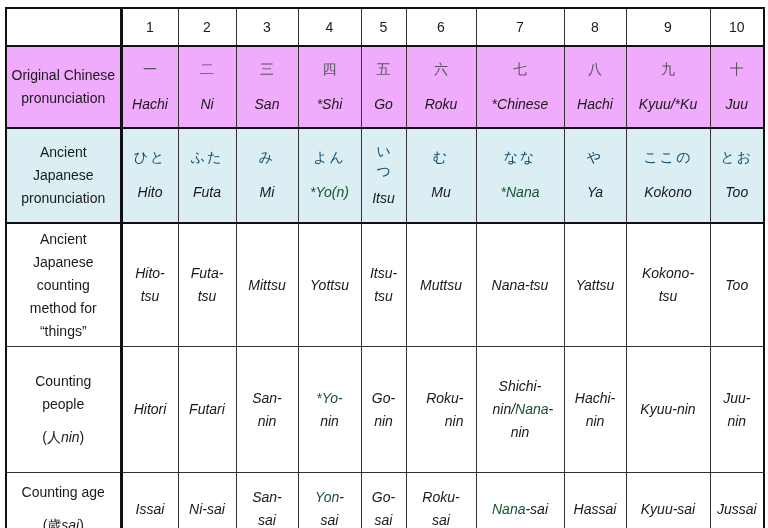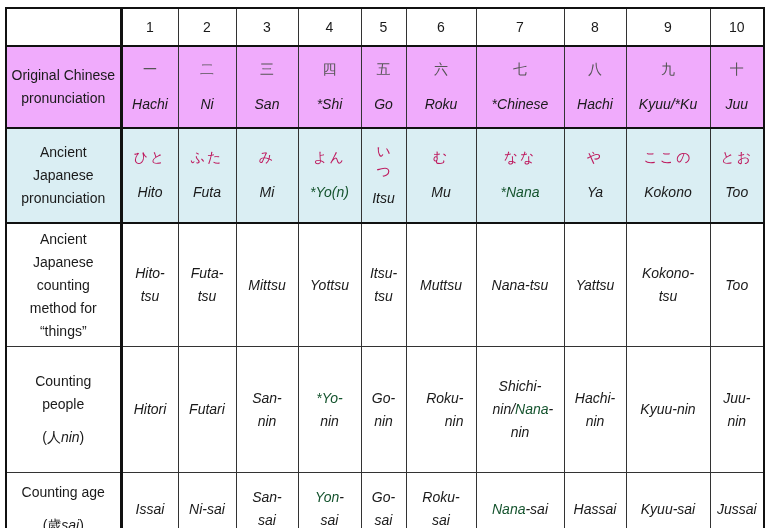--- a/index.html
+++ b/index.html
@@ -25,21 +25,21 @@
     border-right: 3px solid #111;
     font-style: normal;
   }
   tr.header-row th { height: 36px; background: #fff; border-bottom: 2.5px solid #111; }
   tr.row-chinese td { background: #f0abfc; height: 80px; border-bottom: 2.5px solid #111; }
   tr.row-ancient td { background: #daeef3; height: 93px; border-bottom: 2.5px solid #111; }
   tr.row-things td { background: #fff; height: 122px; margin-left: 16px; }
   tr.row-people td { background: #fff; height: 93px; }
   tr.row-age td { background: #fff; height: 72px; margin-top: 24px; }
   .kanji { display: block; font-size: 14px; color: #555; line-height: 20px; margin-bottom: 14px; }
-  .kana { display: block; font-size: 14px; color: #be185d; line-height: 20px; margin-bottom: 14px; letter-spacing: 2px; }
+  .kana { display: block; font-size: 14px; color: #0c4a6e; line-height: 20px; margin-bottom: 14px; letter-spacing: 2px; }
   .kana.vertical { line-height: 20px; margin-bottom: 6px; }
   .roman { font-style: italic; display: block; }
   .it { font-style: italic; }
   .red { color: #14532d; }
   .rowhead .sub { display: block; margin-top: 10px; }
 </style>
 </head>
 <body>
 
 <table class="counting">

